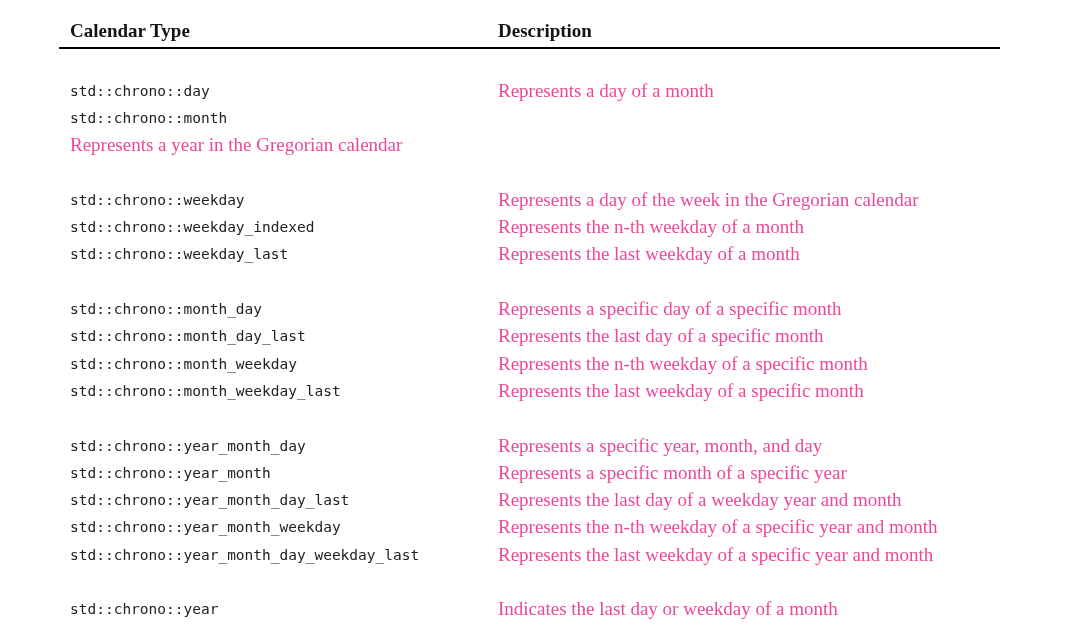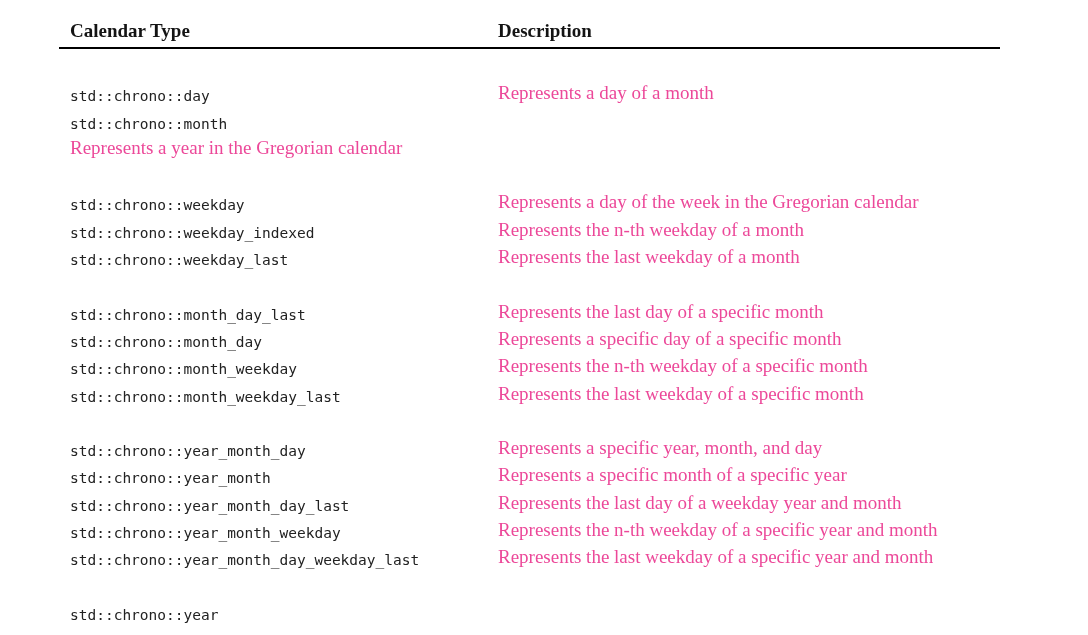--- a/index.html
+++ b/index.html
@@ -49,21 +49,21 @@
     position: absolute;
     top: 77px;
     left: 59px;
     width: 983px;
   }
   .group {
     margin-bottom: 27.3px;
   }
   .row {
     display: flex;
-    align-items: flex-end;
+    align-items: center;
     height: 27.3px;
     padding-left: 11px;
     box-sizing: border-box;
   }
   .mono {
     font-family: "DejaVu Sans Mono", monospace;
     font-size: 14.5px;
     font-weight: 400;
     color: #222222;
     white-space: nowrap;
@@ -110,26 +110,26 @@
     <div class="cell-left mono">std::chrono::weekday_indexed</div>
     <div class="cell-right serif">Represents the n-th weekday of a month</div>
   </div>
         <div class="row">
     <div class="cell-left mono">std::chrono::weekday_last</div>
     <div class="cell-right serif">Represents the last weekday of a month</div>
   </div>
       </div>
       <div class="group">
         <div class="row">
+    <div class="cell-left mono">std::chrono::month_day</div>
+    <div class="cell-right serif">Represents a specific day of a specific month</div>
+  </div>
+        <div class="row">
     <div class="cell-left mono">std::chrono::month_day_last</div>
     <div class="cell-right serif">Represents the last day of a specific month</div>
-  </div>
-        <div class="row">
-    <div class="cell-left mono">std::chrono::month_day</div>
-    <div class="cell-right serif">Represents a specific day of a specific month</div>
   </div>
         <div class="row">
     <div class="cell-left mono">std::chrono::month_weekday</div>
     <div class="cell-right serif">Represents the n-th weekday of a specific month</div>
   </div>
         <div class="row">
     <div class="cell-left mono">std::chrono::month_weekday_last</div>
     <div class="cell-right serif">Represents the last weekday of a specific month</div>
   </div>
       </div>
@@ -151,17 +151,18 @@
     <div class="cell-right serif">Represents the n-th weekday of a specific year and month</div>
   </div>
         <div class="row">
     <div class="cell-left mono">std::chrono::year_month_day_weekday_last</div>
     <div class="cell-right serif">Represents the last weekday of a specific year and month</div>
   </div>
       </div>
       <div class="group">
         <div class="row">
     <div class="cell-left mono">std::chrono::year</div>
+    <div class="cell-right serif">Indicates the last day or weekday of a month</div>
   </div>
       </div>
     </div>
 
 </div>
 
 </body></html>

